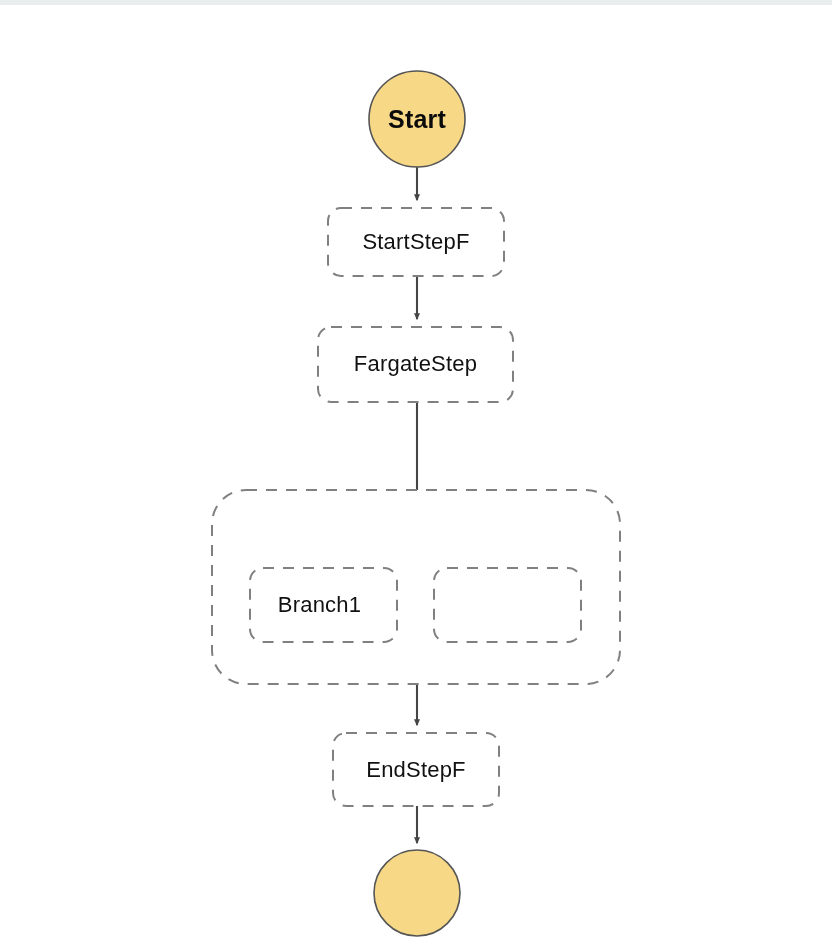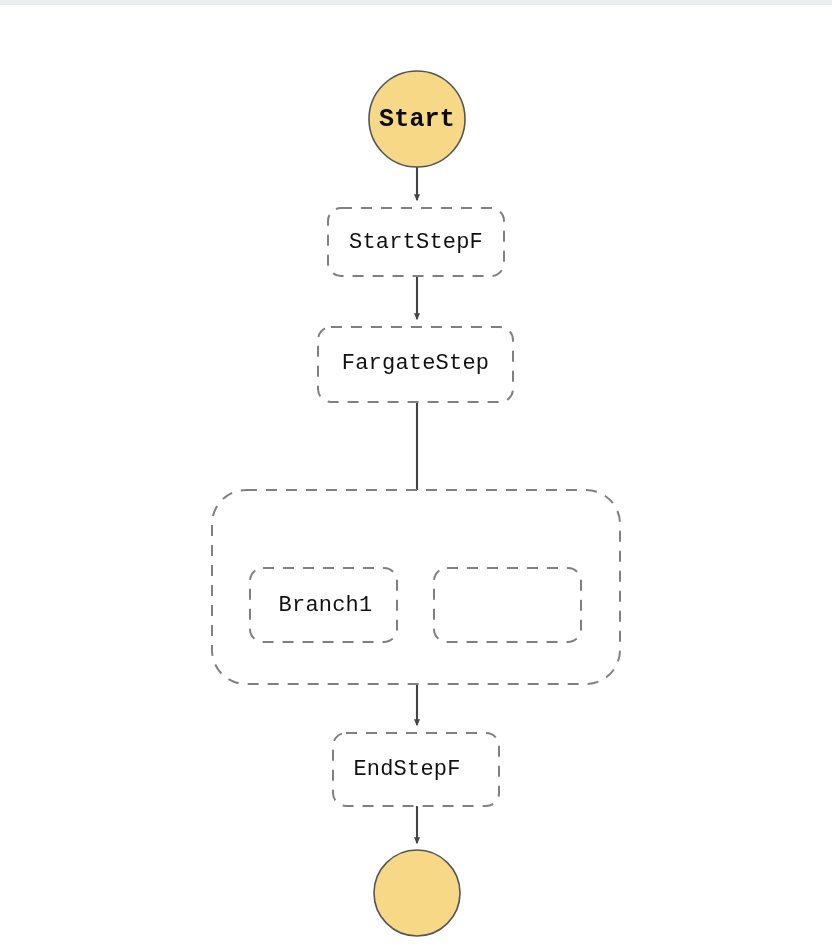--- a/index.html
+++ b/index.html
@@ -38,21 +38,20 @@
     position: absolute;
     display: flex;
     align-items: center;
     justify-content: center;
     color: #0b0b0b;
     font-size: 25px;
     font-weight: 700;
     letter-spacing: 0.2px;
     white-space: nowrap;
     pointer-events: none;
-    font-family: Liberation Mono, monospace;
   }
   .state-label {
     font-weight: 400;
     font-size: 22px;
     color: #111111;
   }
 </style>
 </head>
 <body>
 
@@ -111,19 +110,19 @@
 
     <circle cx="417" cy="893" r="43" fill="#f6d887" stroke="#555555" stroke-width="1.6"></circle>
   </svg>
 
   <div class="node-label" style="left:369px; top:95px; width:96px; height:48px;">Start</div>
 
   <div class="node-label state-label" style="left:328px; top:208px; width:176px; height:68px;">StartStepF</div>
 
   <div class="node-label state-label" style="left:318px; top:326px; width:195px; height:75px;">FargateStep</div>
 
-  <div class="node-label state-label" style="left:252px; top:568px; width:147px; height:74px;">Branch1</div>
+  <div class="node-label state-label" style="left:246px; top:568px; width:147px; height:74px;">Branch1</div>
 
 
-  <div class="node-label state-label" style="left:324px; top:733px; width:166px; height:73px;">EndStepF</div>
+  <div class="node-label state-label" style="left:333px; top:733px; width:166px; height:73px;">EndStepF</div>
 
 
 </div>
 
 </body></html>

